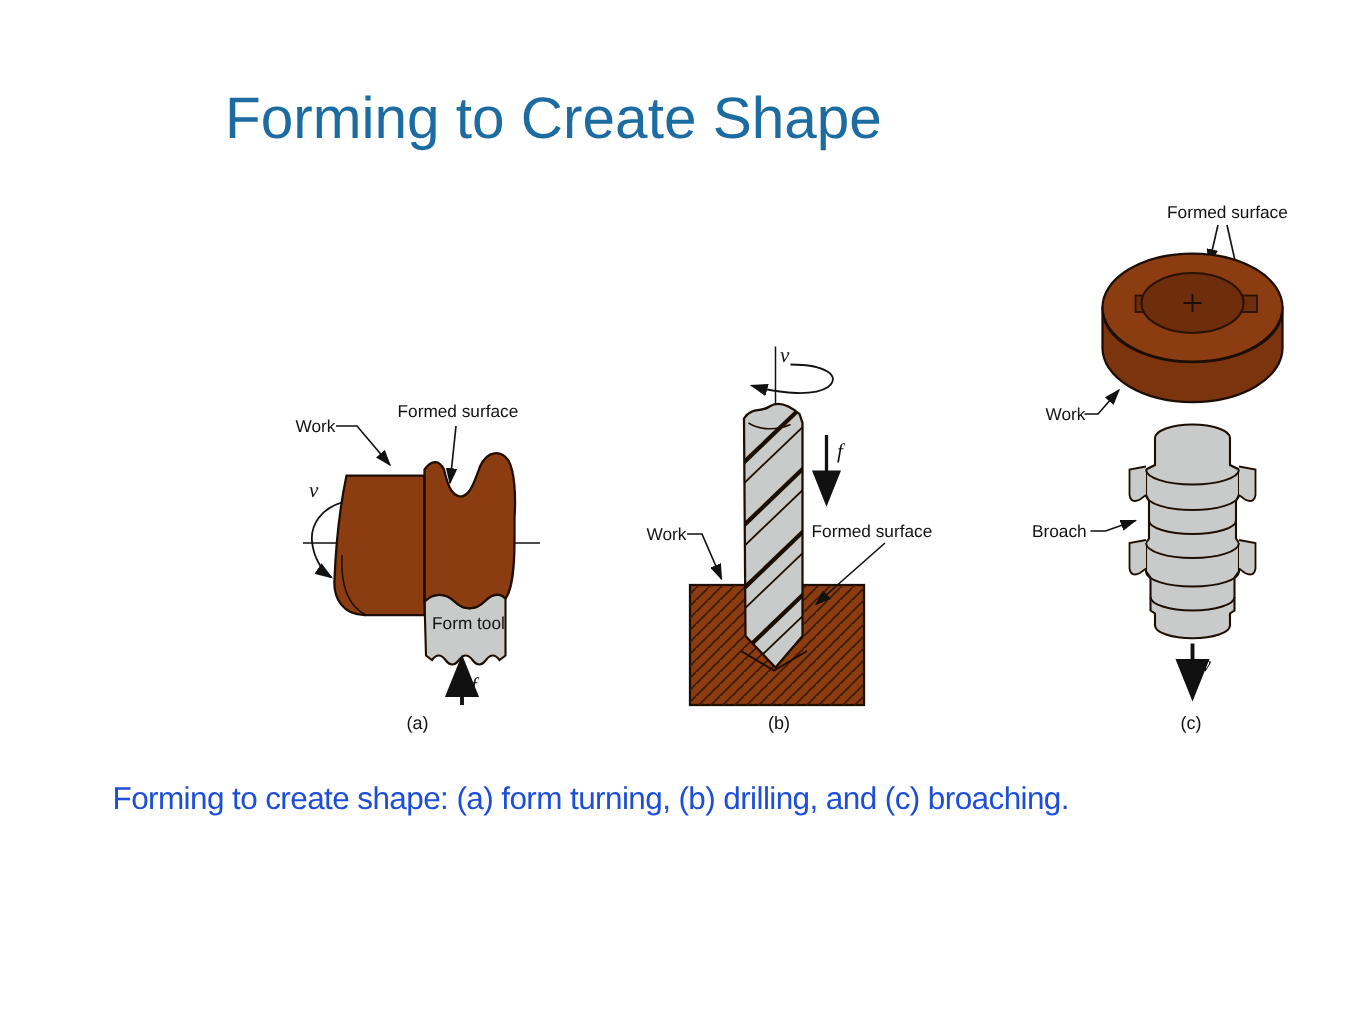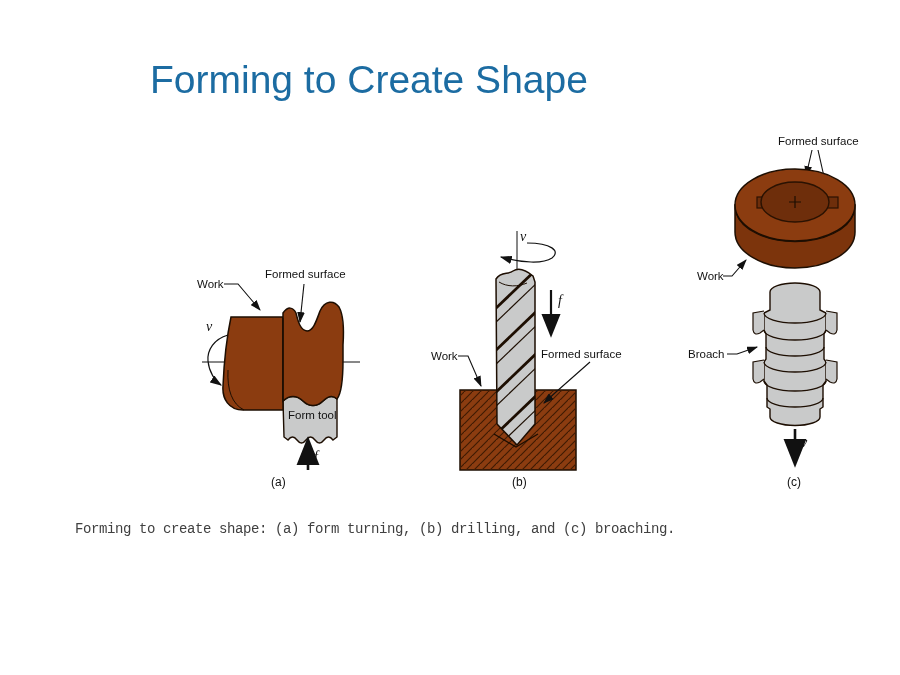--- a/index.html
+++ b/index.html
@@ -1,21 +1,21 @@
 <!DOCTYPE html>
 <html><head>
 <meta charset="utf-8">
 <style>
   html,body{margin:0;padding:0;background:#ffffff;}
   .slide{position:relative;width:900px;height:675px;background:#ffffff;overflow:hidden;
          font-family:"Liberation Sans",sans-serif;padding-left:12px;}
   .title{position:absolute;left:150px;top:58px;margin:0;font-size:39px;font-weight:400;
          color:#1c6ca2;letter-spacing:0px;font-family:"Liberation Sans",sans-serif;}
-  .caption{position:absolute;left:75px;top:521px;margin:0;font-size:14px;color:#404040;
-           letter-spacing:-0.4px;font-family:Liberation Mono, monospace;}
+  .caption{position:absolute;left:75px;top:521px;margin:0;font-size:21px;color:#1d4ed8;
+           letter-spacing:-0.4px;font-family:Liberation Sans, sans-serif;}
   svg.diagram{position:absolute;left:0;top:0;}
   svg text{font-family:"Liberation Sans",sans-serif;font-size:11.5px;fill:#111111;}
   svg text.vf{font-family:"Liberation Serif",serif;font-style:italic;font-size:14px;}
   svg text.tag{font-size:12px;}
 </style>
 </head>
 <body>
 
 <div class="slide">
 

